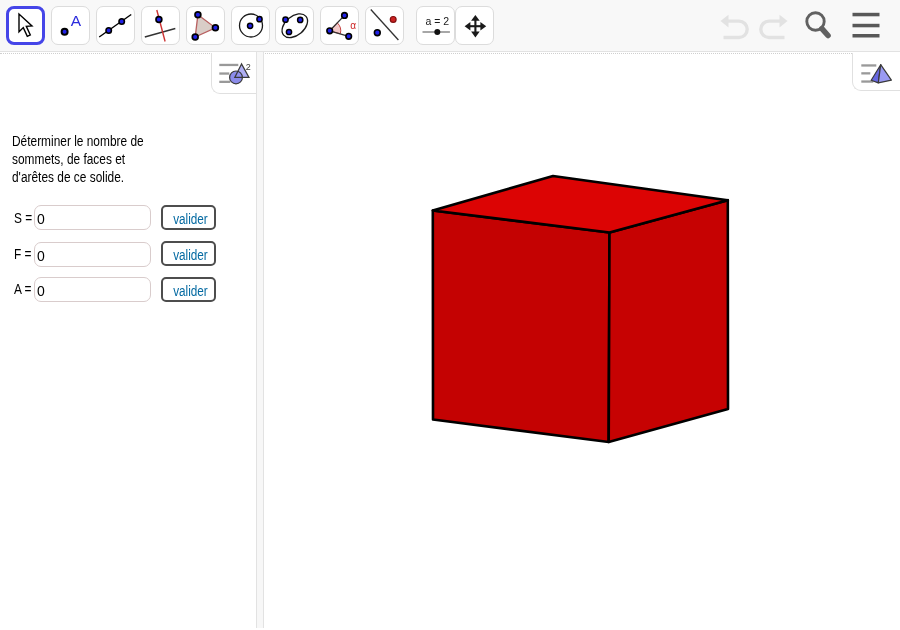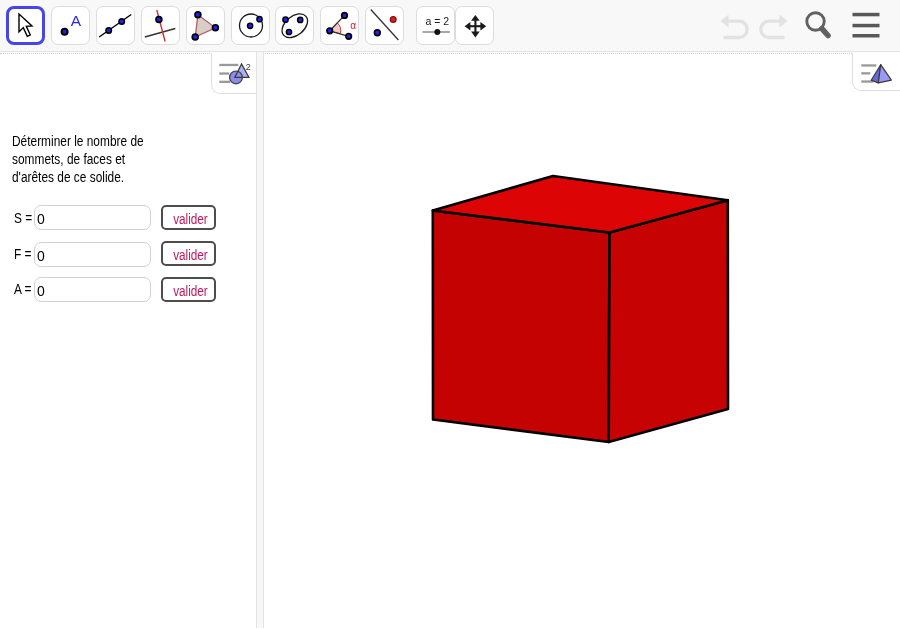--- a/index.html
+++ b/index.html
@@ -24,21 +24,21 @@
   border-bottom-left-radius:9px; }
 #task { position:absolute; left:12px; top:131.5px; font-size:14px; line-height:18.3px;
   color:#000; transform:scaleX(0.85); transform-origin:0 0; white-space:nowrap; }
 .rowlab { position:absolute; left:14px; font-size:14px; color:#000;
   transform:scaleX(0.85); transform-origin:0 0; }
 .ibox { position:absolute; left:34px; width:117px; height:25px; background:#fff;
   border:1px solid #d9cccc; border-radius:7px; font-size:14px; color:#000;
   padding-left:2px; line-height:26px; }
 .vbtn { position:absolute; left:161px; width:55px; height:25px; background:#fff;
   border:2px solid #4d4d4d; border-radius:5px; font-size:14px;
-  color:#be185d; text-align:center; line-height:24px; text-indent:2px; }
+  color:#0369a1; text-align:center; line-height:24px; text-indent:2px; }
 .vbtn span { display:inline-block; transform:scaleX(0.84); transform-origin:center; }
 </style>
 </head>
 <body>
 <div id="toolbar"></div>
 <div id="dotline"></div>
 <div id="divider"></div>
 <div id="lpbtn"></div>
 <div id="rpbtn"></div>
 

